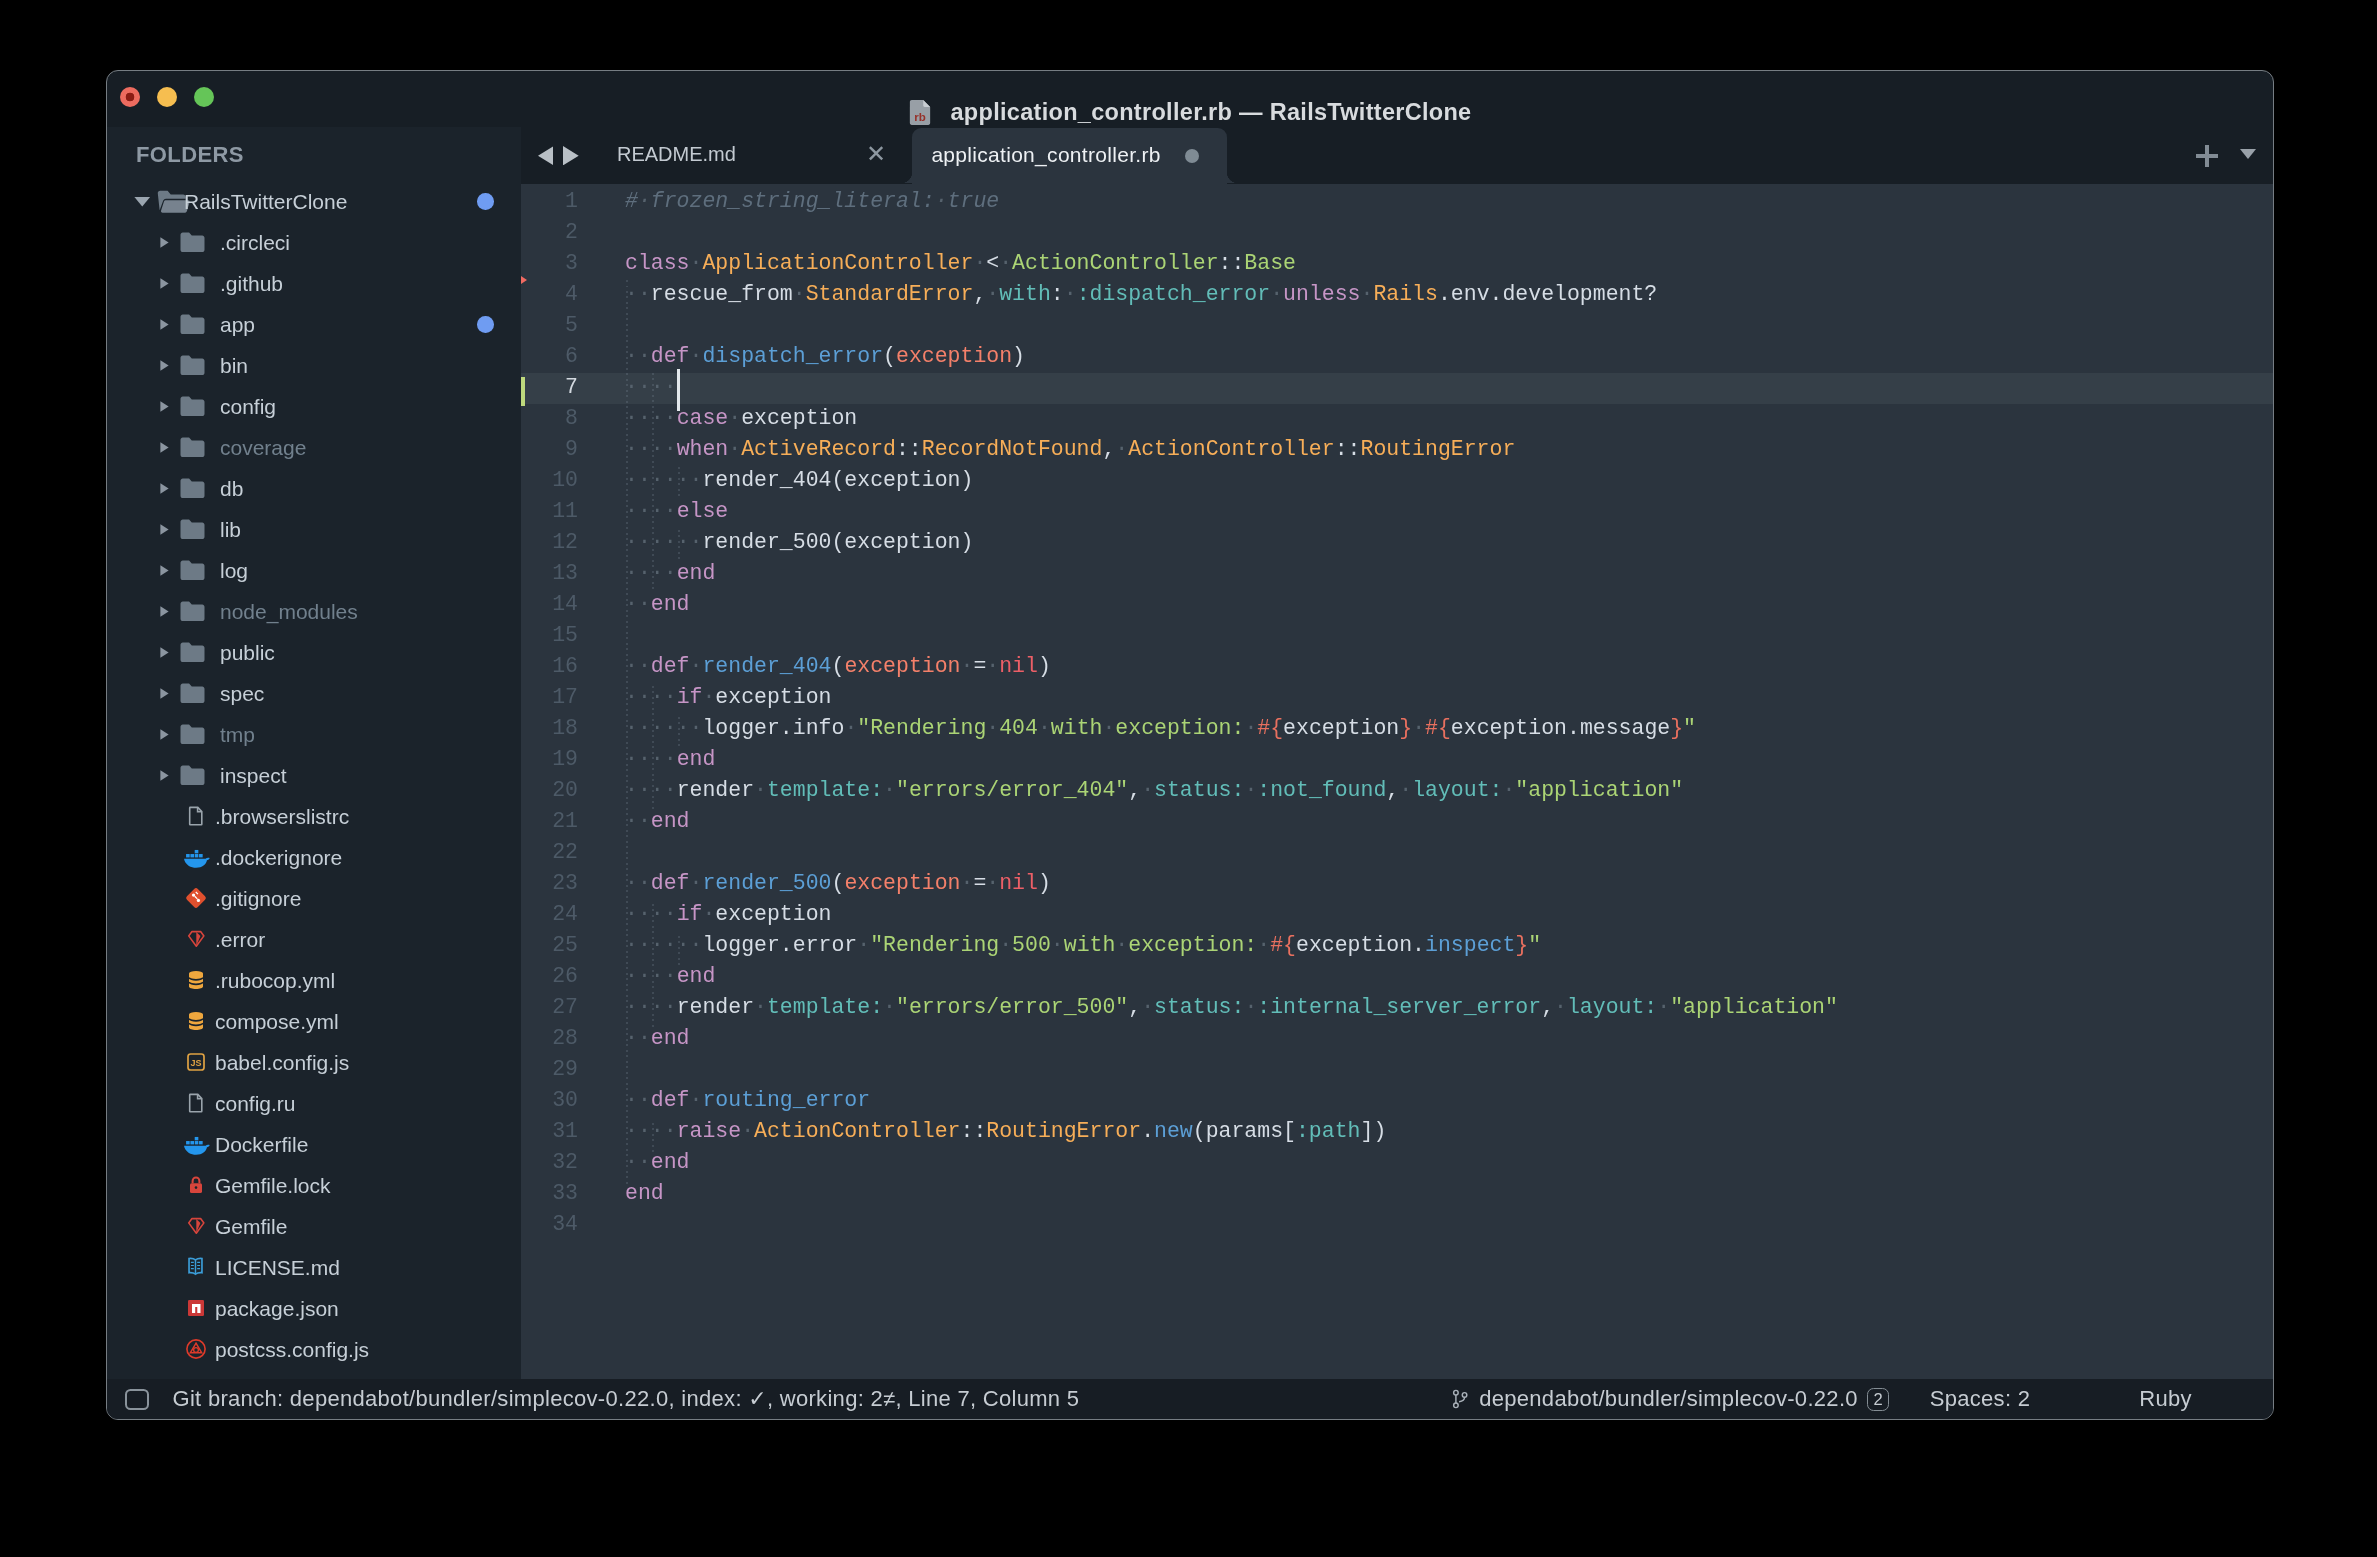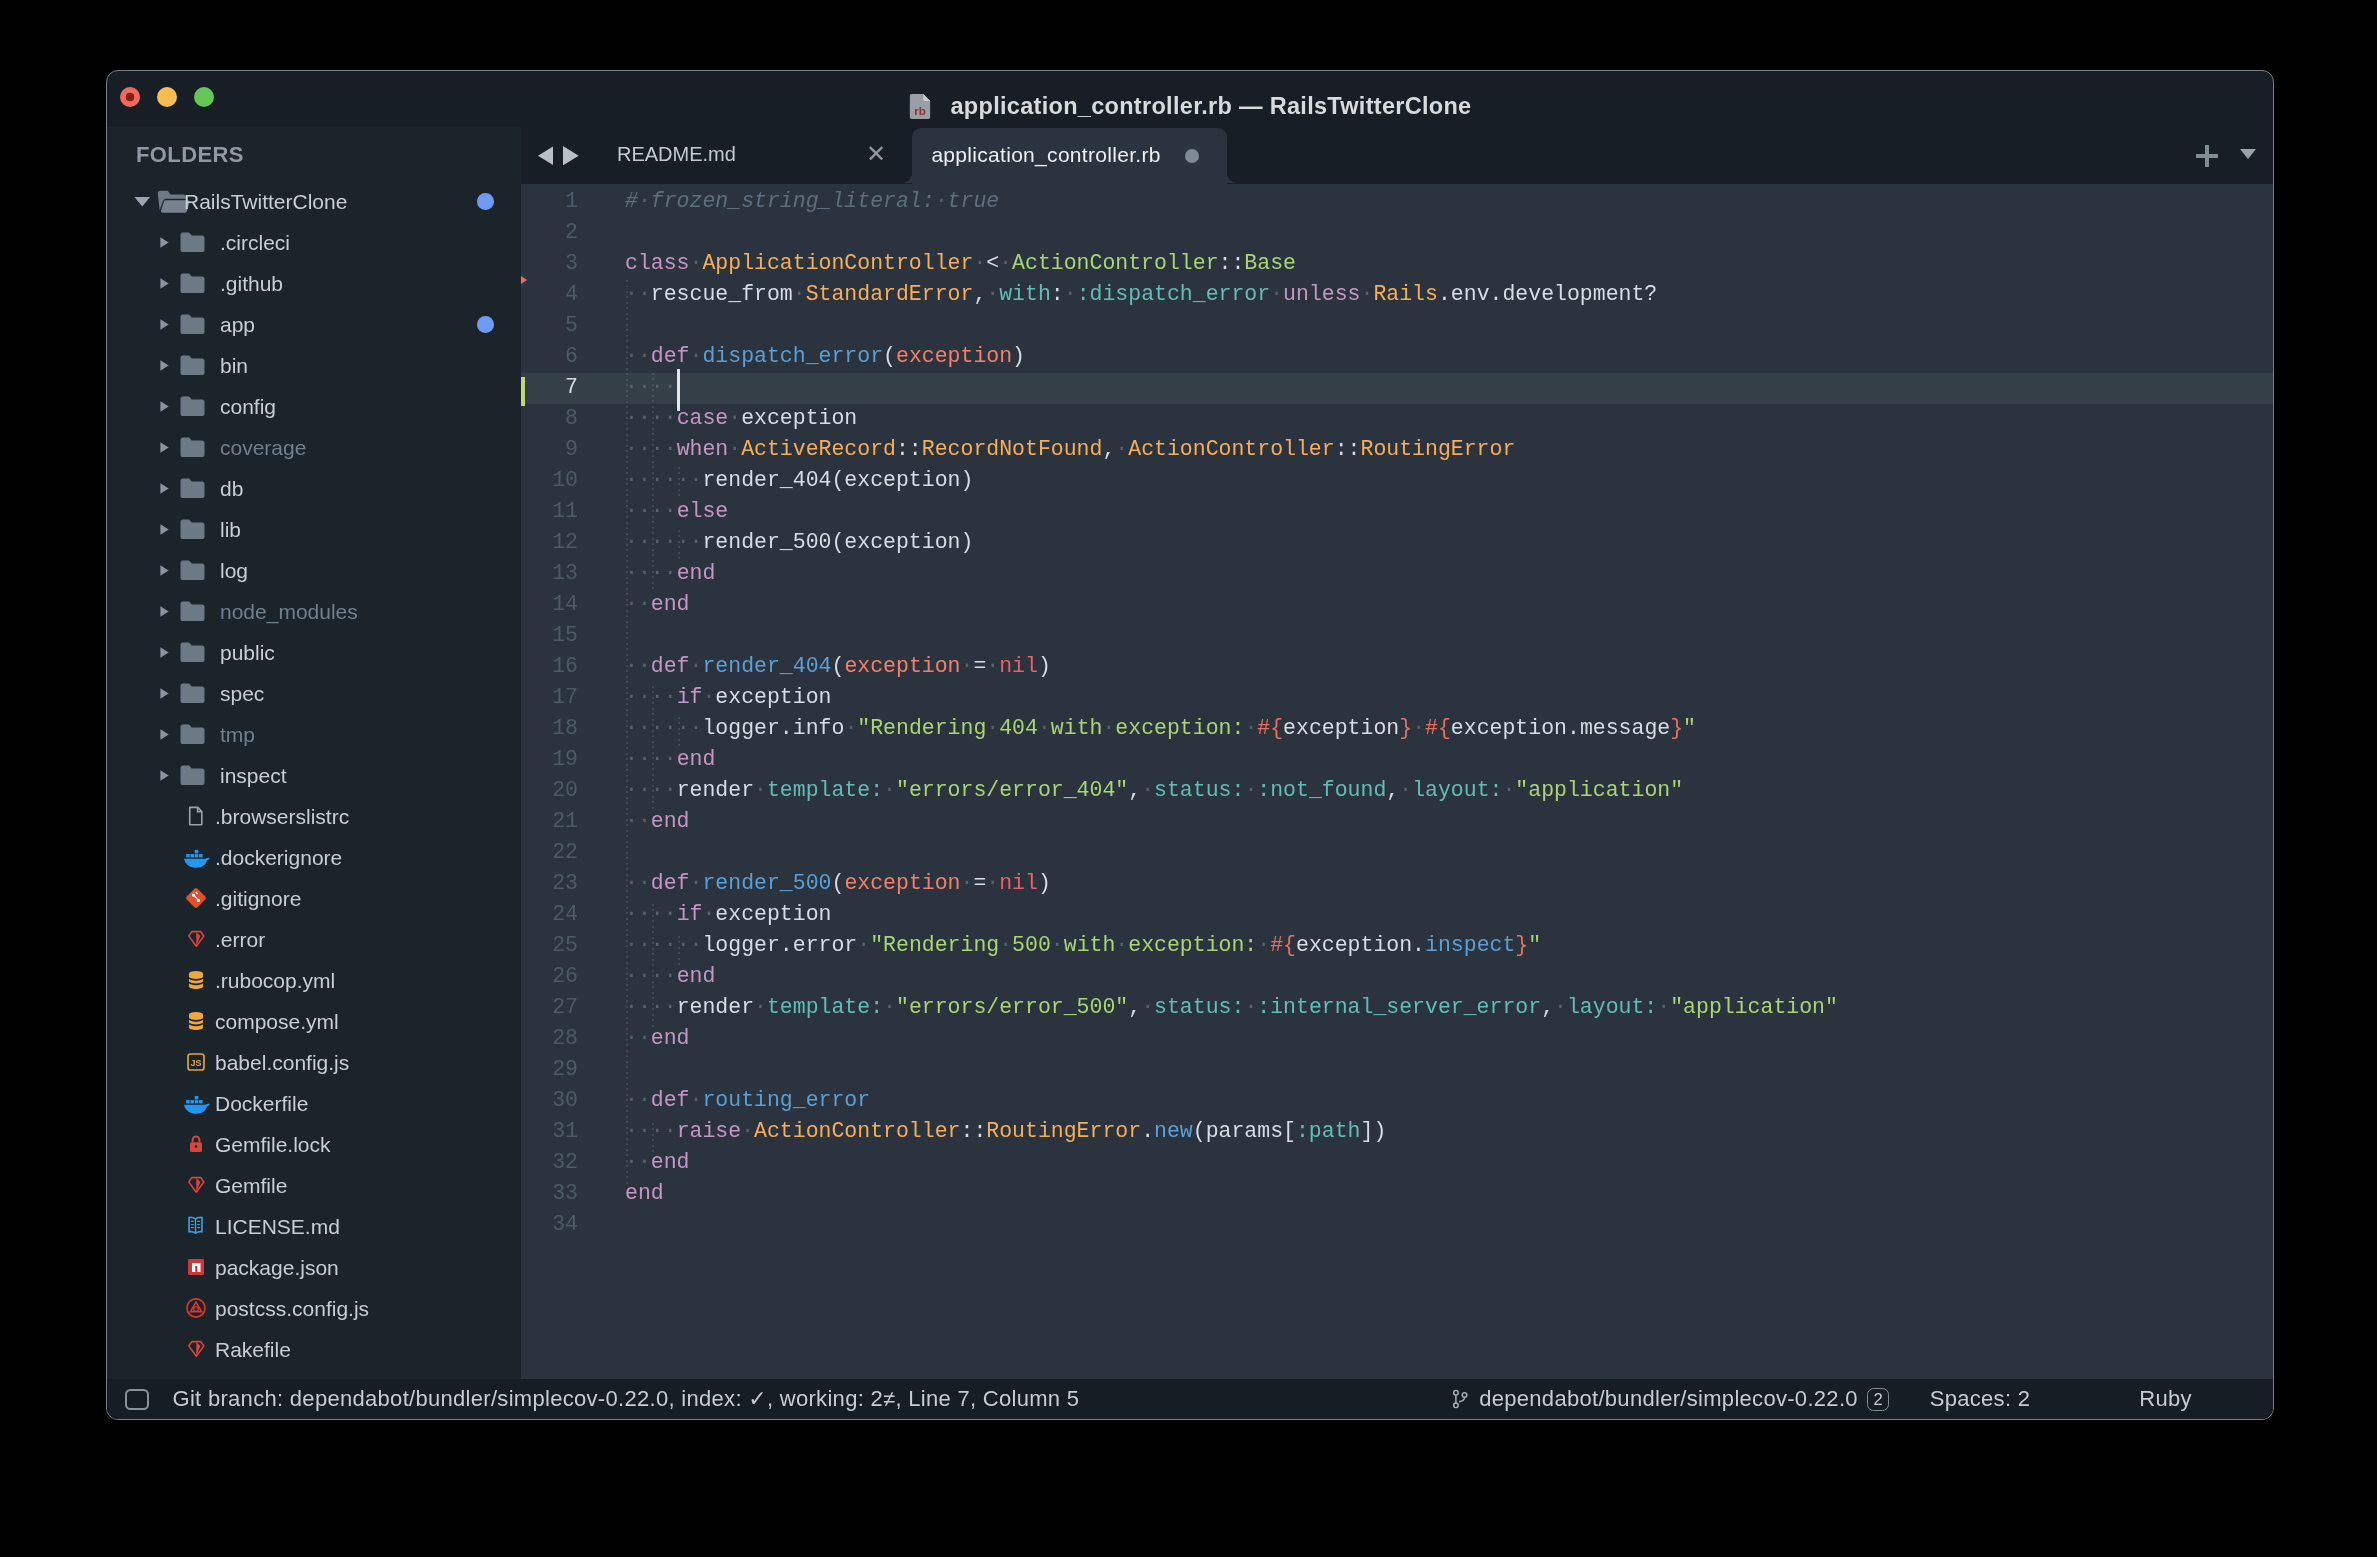--- a/index.html
+++ b/index.html
@@ -1,19 +1,19 @@
 <!DOCTYPE html>
 <html style="font-size:14.8px"><head><meta charset="utf-8">
 <style>
 *{margin:0;padding:0;box-sizing:border-box}
 html,body{width:2377px;height:1558px;background:#000;overflow:hidden}
 body{font-family:"Liberation Sans",sans-serif;position:relative}
 #win{position:absolute;left:106px;top:70px;width:2168px;height:1350px;background:#171e25;border:1.4px solid #767d83;border-radius:12px;overflow:hidden}
 .tl{position:absolute;border-radius:50%;width:20px;height:20px;top:15.7px}
-#title{position:absolute;left:0;right:0;top:21px;height:28px;display:flex;align-items:center;justify-content:center;gap:18px}
+#title{position:absolute;left:0;right:0;top:28px;height:28px;display:flex;justify-content:center;gap:18px}
 #titletext{color:#d8dbde;font-size:23.5px;font-weight:bold;letter-spacing:0.3px;white-space:pre}
 #sidebar{position:absolute;left:0;top:56px;width:414px;height:1254px;background:#1b232b;overflow:hidden}
 #folders{position:absolute;left:29px;top:14.8px;color:#8e99a4;font-size:22px;font-weight:bold;letter-spacing:0.4px}
 #srows{position:absolute;left:0;top:54px;right:0}
 .srow{height:41px;position:relative}
 .abs{position:absolute}
 .name{position:absolute;top:50%;transform:translateY(-50%);color:#c6cfd7;font-size:21px;white-space:pre}
 .name.dim{color:#71808d}
 .bdot{position:absolute;left:370px;top:50%;margin-top:-8.3px;width:16.6px;height:16.6px;border-radius:50%;background:#6f9cf2}
 #tabbar{position:absolute;left:414px;top:56px;right:0;height:56px}
@@ -273,20 +273,27 @@
           <span class="name" style="left:108px">compose.yml</span>
         </div>
         <div class="srow">
           <svg class="abs" style="left:77px;top:8.3px" width="24" height="24" viewBox="0 0 24 24">
             <rect x="4" y="4" width="16" height="16" rx="2.6" fill="none" stroke="#dfa243" stroke-width="1.7"></rect>
             <text x="12" y="16" font-size="9" font-weight="bold" fill="#dfa243" text-anchor="middle" font-family="Liberation Sans, sans-serif">JS</text>
           </svg>
           <span class="name" style="left:108px">babel.config.js</span>
         </div>
         <div class="srow">
+          <svg class="abs" style="left:77px;top:8.3px" width="24" height="24" viewBox="0 0 24 24">
+            <path d="M6.2 3.4h7.6l4 4.2v12.6c0 .3-.2.5-.5.5H6.2c-.3 0-.5-.2-.5-.5V3.9c0-.3.2-.5.5-.5z" fill="none" stroke="#9aa4ac" stroke-width="1.6"></path>
+            <path d="M13.6 3.6v4.2h4.1" fill="none" stroke="#9aa4ac" stroke-width="1.6"></path>
+          </svg>
+          <span class="name" style="left:108px">config.ru</span>
+        </div>
+        <div class="srow">
           <svg class="abs" style="left:75px;top:6.5px" width="28" height="28" viewBox="0 0 24 24">
             <g fill="#2496ed">
               <rect x="7.2" y="8.6" width="3.1" height="2.9"></rect>
               <rect x="10.9" y="8.6" width="3.1" height="2.9"></rect>
               <rect x="10.9" y="5.1" width="3.1" height="2.9"></rect>
               <rect x="14.6" y="8.6" width="3.1" height="2.9"></rect>
               <rect x="3.5" y="8.6" width="3.1" height="2.9"></rect>
               <path d="M1.8 12.6h18.4c1-.8 2.3-1 3.6-.5-.4 1.1-1.3 1.7-2.4 1.9-.7 3.7-4 6.4-9.3 6.4-4.7 0-8.4-2.3-10-6.3-.2-.5-.3-1-.3-1.5z"></path>
             </g>
           </svg>

